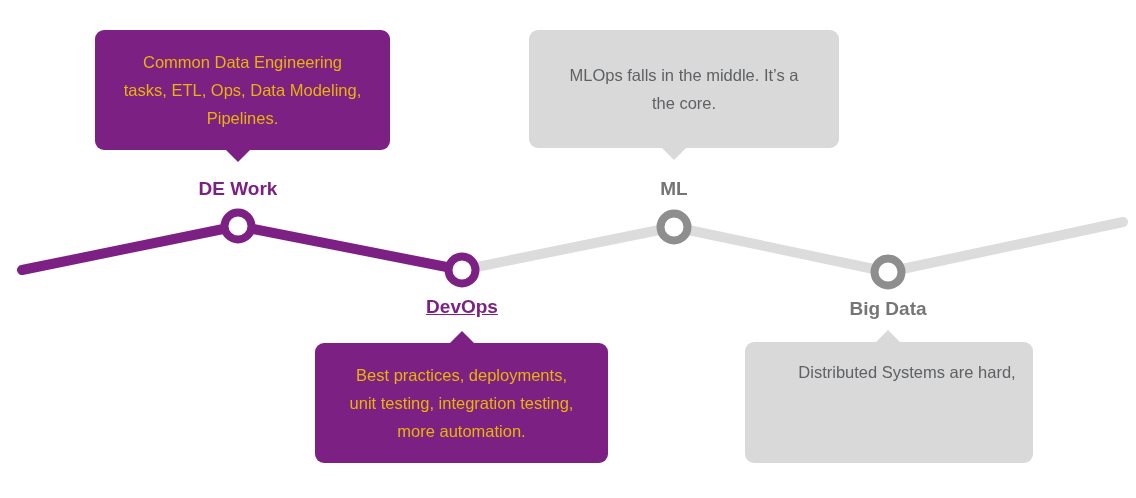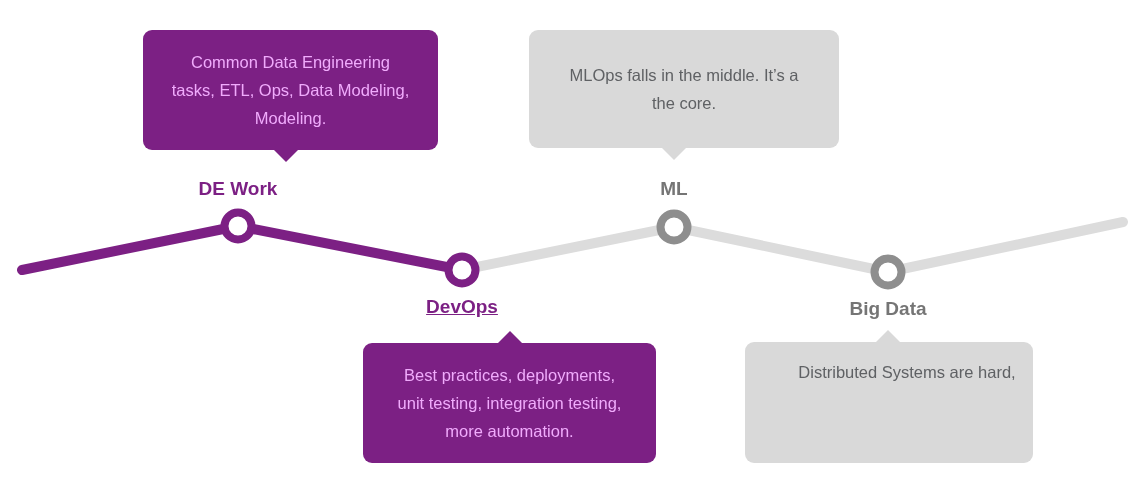--- a/index.html
+++ b/index.html
@@ -24,21 +24,21 @@
     border-radius: 9px;
     display: flex;
     flex-direction: column;
     justify-content: center;
     align-items: center;
     text-align: center;
     font-size: 16.5px;
     line-height: 28px;
     box-sizing: border-box;
   }
-  .callout.theme-purple { background: var(--purple); color: #f0abfc; margin-left: 48px; }
+  .callout.theme-purple { background: var(--purple); color: #eab308; }
   .callout.theme-gray   { background: var(--gray-box); color: var(--gray-text); }
   .callout.align-top { justify-content: flex-start; padding-top: 16px; padding-left: 36px; }
 
   .tail {
     position: absolute;
     width: 0; height: 0;
     transform: translateX(-50%);
   }
   .tail.down {
     bottom: -12px;
@@ -75,21 +75,21 @@
     <polyline class="seg purple" points="22,270 238,226 462,270"></polyline>
     <circle class="node purple" cx="238" cy="226" r="13.5"></circle>
     <circle class="node purple" cx="462" cy="270" r="13.5"></circle>
     <circle class="node gray" cx="674" cy="227" r="13.5"></circle>
     <circle class="node gray" cx="888" cy="272" r="13.5"></circle>
   </svg>
 
   <div class="callout theme-purple" style="left:95px; top:30px; width:295px; height:120px;">
     <div>Common Data Engineering</div>
     <div>tasks, ETL, Ops, Data Modeling,</div>
-    <div>Modeling.</div>
+    <div>Pipelines.</div>
     <div class="tail down" style="left:143px;"></div>
   </div>
 
   <div class="callout theme-gray" style="left:529px; top:30px; width:310px; height:118px;">
     <div>MLOps falls in the middle. It’s a</div>
     <div>the core.</div>
     <div class="tail down" style="left:145px;"></div>
   </div>
 
   <div class="callout theme-purple" style="left:315px; top:343px; width:293px; height:120px;">

